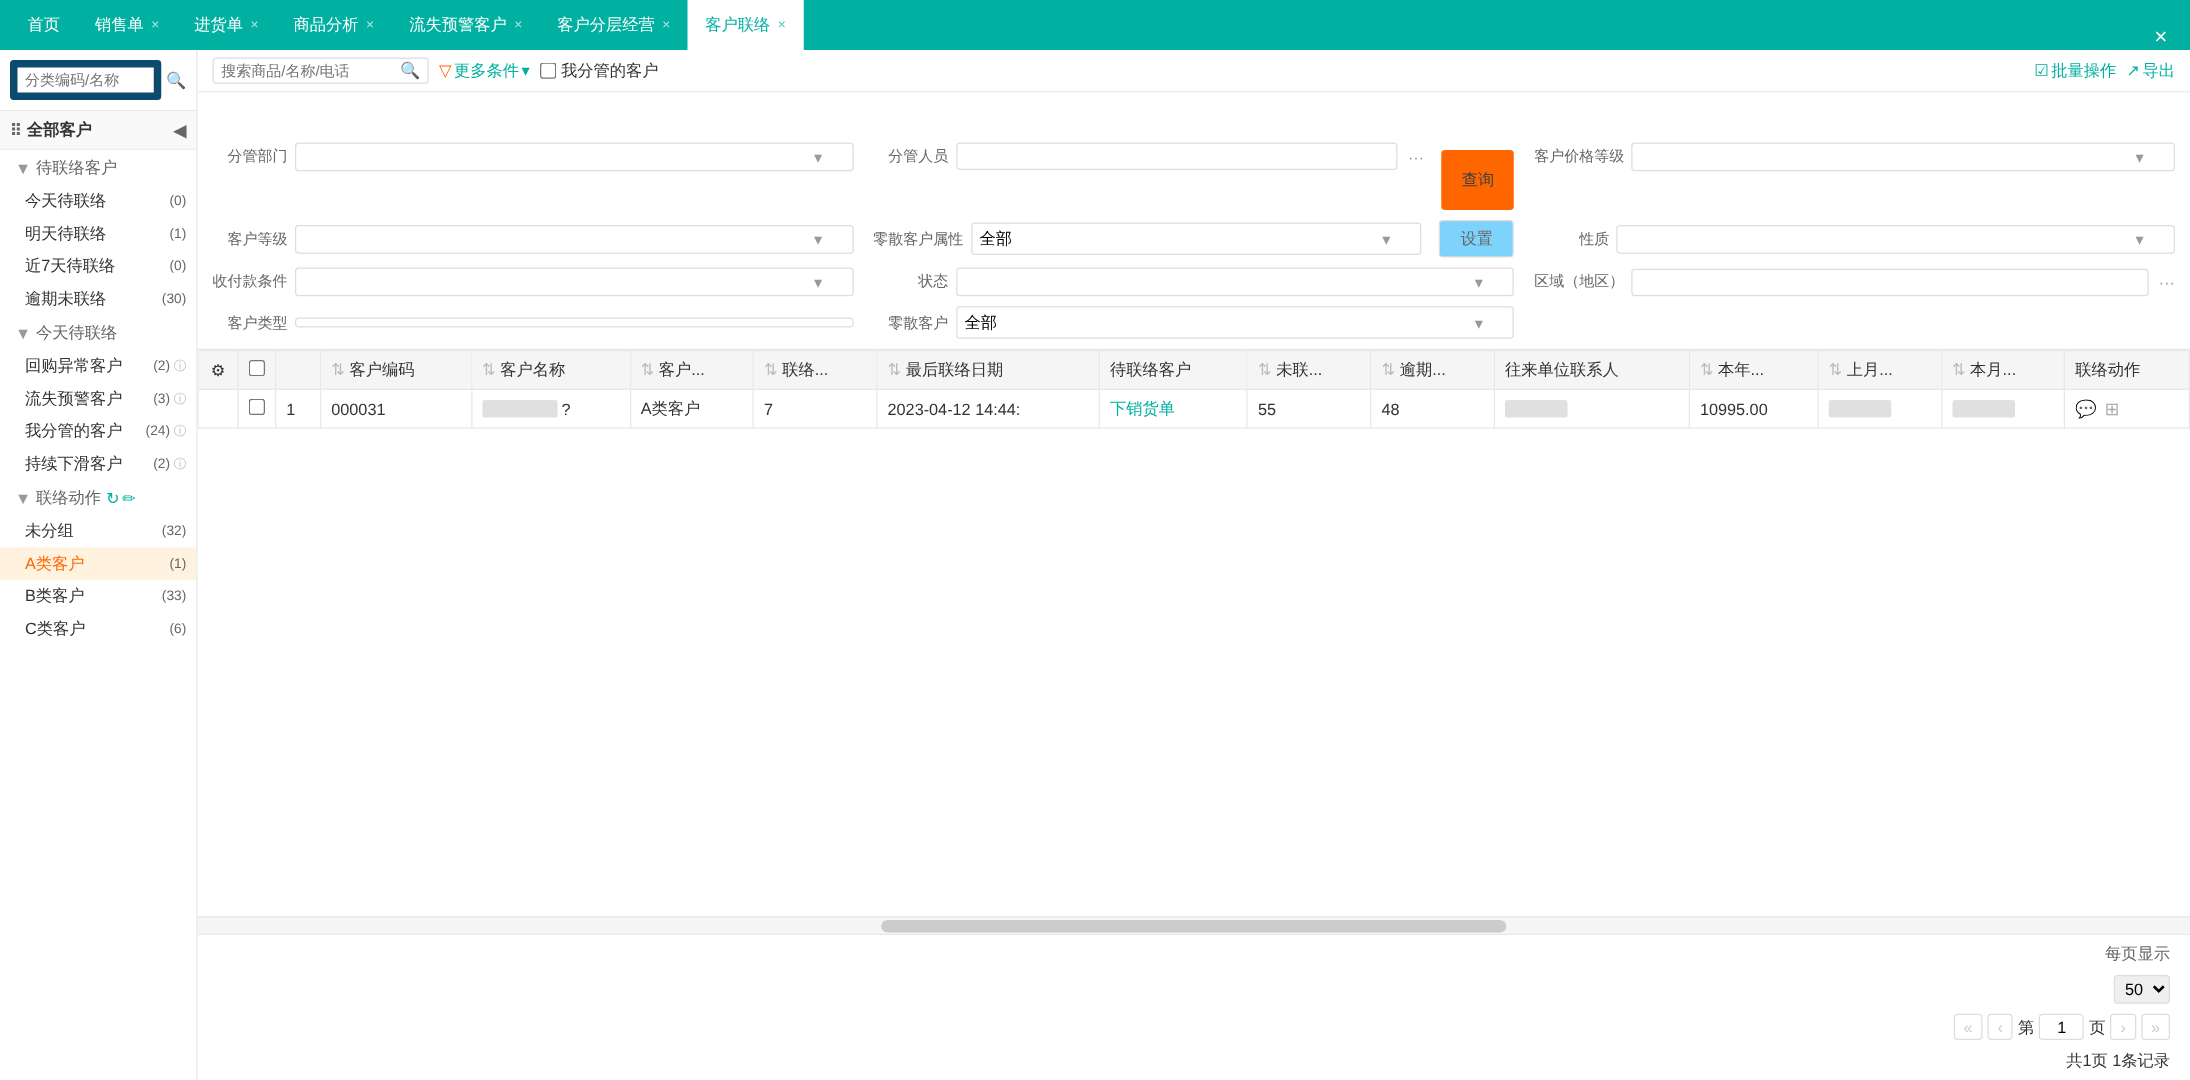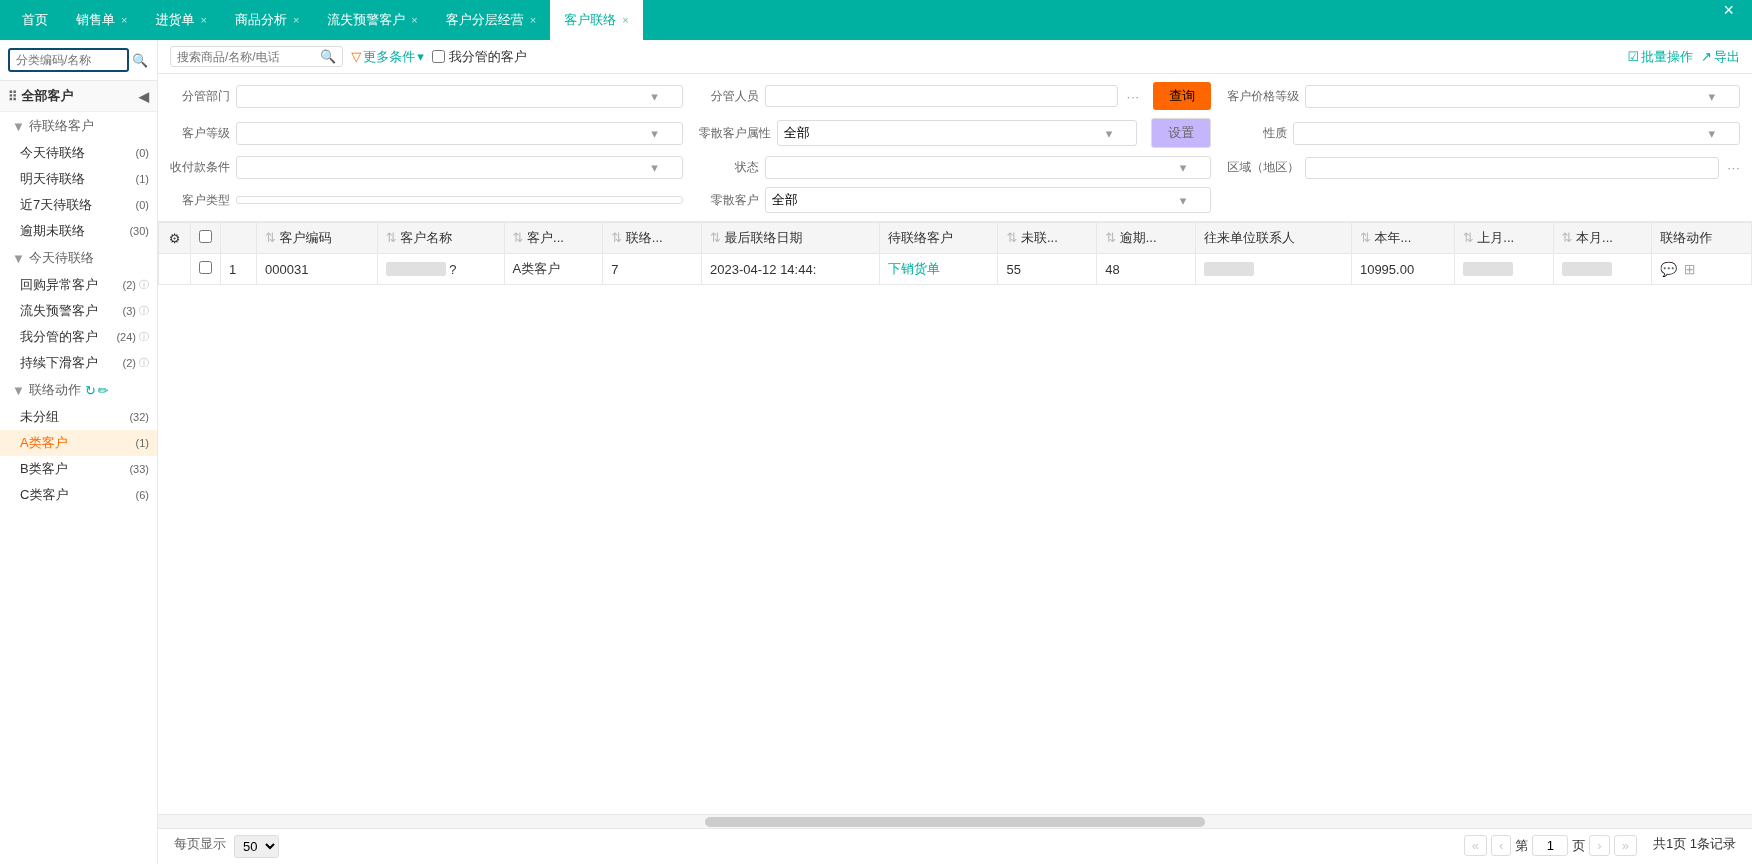--- a/index.html
+++ b/index.html
@@ -1,20 +1,20 @@
 <!DOCTYPE html>
 <html><head>
   <meta charset="utf-8">
   <style>
     * { box-sizing: border-box; margin: 0; padding: 0; font-family: 'Microsoft YaHei', Arial, sans-serif; font-size: 13px; }
     body { background: #f5f5f5; overflow: hidden; width: 1752px; height: 864px; }
 
     
     .top-nav {
-      display: flex; align-items: flex-start; background: #00b0a0; height: 40px;
+      display: flex; align-items: flex-end; background: #00b0a0; height: 40px;
       padding: 0 8px; gap: 0;
     }
     .nav-item {
       color: #fff; padding: 0 14px; height: 40px; display: flex; align-items: center;
       cursor: pointer; white-space: nowrap; font-size: 13px; position: relative;
     }
     .nav-item.active { background: #fff; color: #00b0a0; }
     .nav-item .close-x {
       margin-left: 6px; font-size: 11px; color: inherit; cursor: pointer;
       opacity: 0.7;
@@ -30,21 +30,21 @@
     
     .sidebar {
       width: 158px; background: #fff; border-right: 1px solid #e8e8e8;
       display: flex; flex-direction: column; overflow-y: auto;
     }
     .sidebar-search {
       display: flex; align-items: center; padding: 8px;
       border-bottom: 1px solid #e8e8e8;
     }
     .sidebar-search input {
-      border: 2px solid #0c4a6e; border-radius: 3px; padding: 3px 6px;
+      border: 6px solid #0c4a6e; border-radius: 3px; padding: 3px 6px;
       font-size: 12px; width: 100%; outline: none;
     }
     .sidebar-search .search-icon { margin-left: 4px; color: #00b0a0; cursor: pointer; }
 
     .sidebar-section-header {
       display: flex; align-items: center; padding: 6px 8px;
       font-weight: bold; font-size: 13px; color: #333;
       background: #f9f9f9; border-bottom: 1px solid #eee;
     }
     .sidebar-section-header .dots { margin-right: 4px; color: #666; }
@@ -97,25 +97,25 @@
     }
     .filter-select {
       flex: 1; border: 1px solid #ddd; border-radius: 3px; padding: 3px 24px 3px 6px;
       font-size: 12px; outline: none; background: #fff; cursor: pointer;
       position: relative; display: flex; align-items: center; justify-content: space-between;
     }
     .filter-select .arrow { color: #999; }
     .filter-dots { color: #999; margin-left: 2px; cursor: pointer; }
 
     .query-btn {
-      background: #f60; color: #000000; border: none; border-radius: 3px;
-      padding: 5px 16px; cursor: pointer; font-size: 13px;
+      background: #f60; color: #404040; border: none; border-radius: 3px;
+      padding: 15px 16px; cursor: pointer; font-size: 13px; margin-top: 38px;
     }
     .settings-btn {
-      background: #c4b5fd; color: #666; border: 1px solid #ddd; border-radius: 3px;
+      background: #7dd3fc; color: #666; border: 1px solid #ddd; border-radius: 3px;
       padding: 5px 16px; cursor: pointer; font-size: 13px;
     }
 
     
     .table-wrap { flex: 1; overflow: auto; background: #fff; }
     table { width: 100%; border-collapse: collapse; font-size: 12px; }
     thead tr { background: #f5f5f5; }
     th {
       border: 1px solid #e8e8e8; padding: 6px 8px; text-align: left;
       white-space: nowrap; color: #333; font-weight: normal; position: relative;
@@ -124,22 +124,22 @@
       border: 1px solid #e8e8e8; padding: 6px 8px; color: #333;
       white-space: nowrap;
     }
     .link-cell { color: #00b0a0; cursor: pointer; text-decoration: none; }
     .settings-col { width: 32px; text-align: center; }
     .checkbox-col { width: 28px; text-align: center; }
 
     
     .bottom-bar {
       background: #fff; border-top: 1px solid #e8e8e8;
-      padding: 6px 16px; display: flex; align-items: flex-start; gap: 8px;
-      font-size: 12px; color: #333;
+      padding: 6px 16px; display: flex; align-items: flex-end; gap: 8px;
+      font-size: 12px; color: #333; flex-direction: column;
     }
     .bottom-bar .page-size-label { color: #666; }
     .bottom-bar select { border: 1px solid #ddd; border-radius: 3px; padding: 2px 4px; }
     .bottom-bar .pager { display: flex; align-items: center; gap: 4px; margin-left: auto; }
     .bottom-bar .pager button {
       border: 1px solid #ddd; background: #fff; border-radius: 3px;
       padding: 2px 7px; cursor: pointer; color: #666;
     }
     .bottom-bar .pager button:disabled { color: #ccc; cursor: default; }
     .bottom-bar .pager input {

